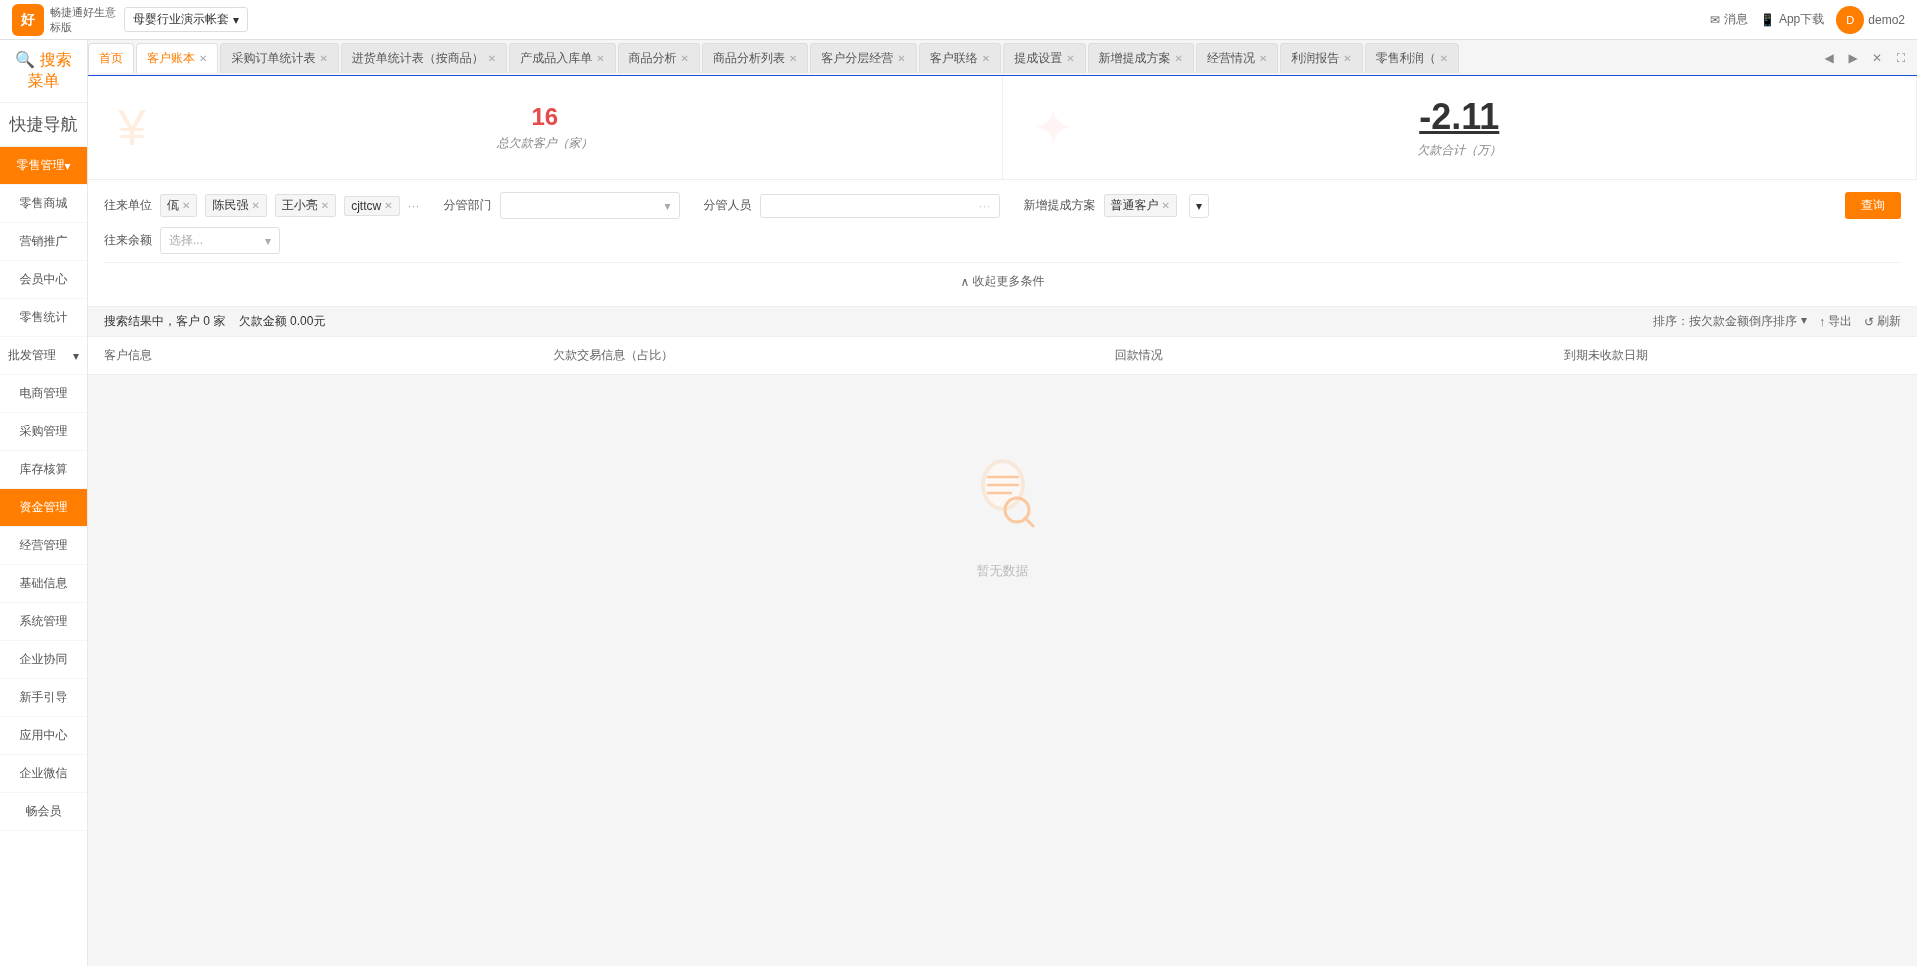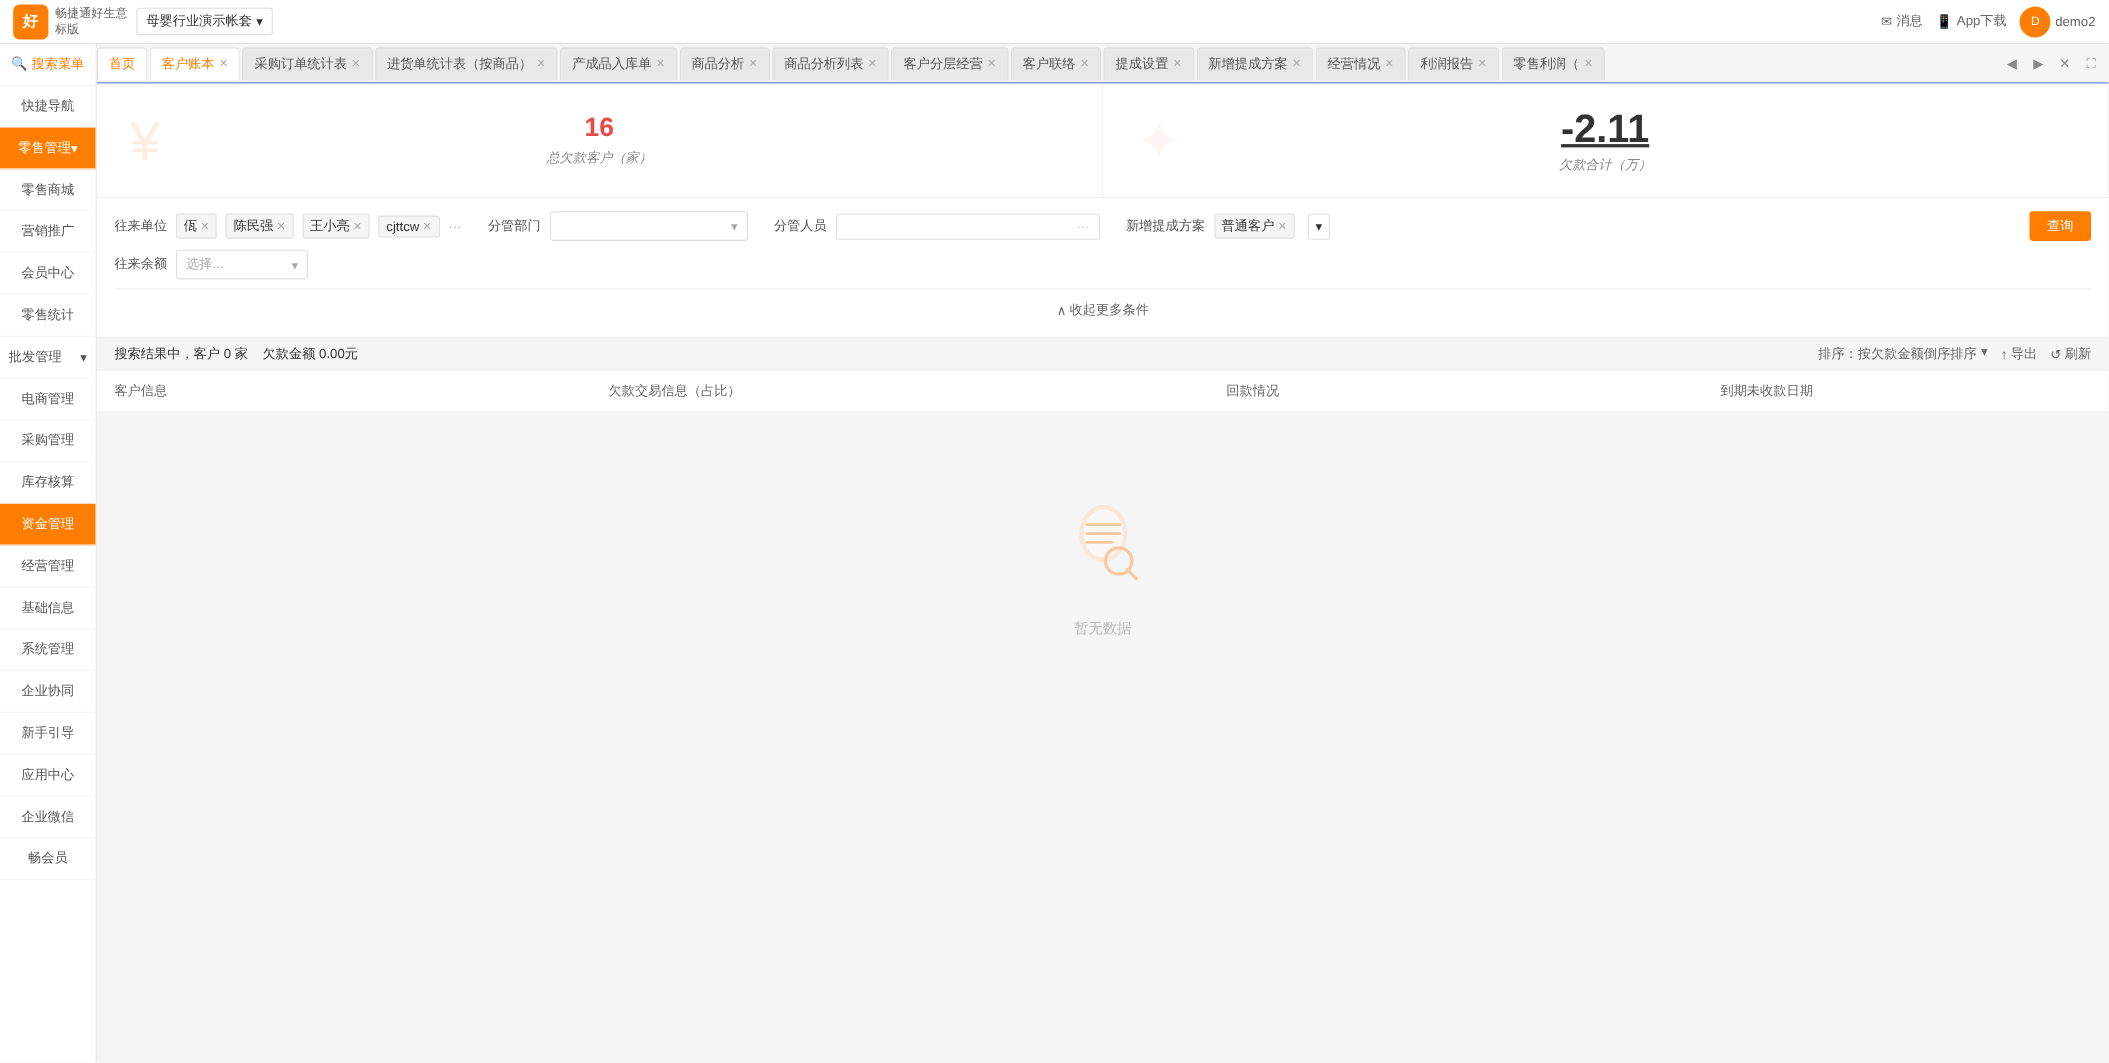--- a/index.html
+++ b/index.html
@@ -21,24 +21,24 @@
     .logo-text { font-size: 11px; color: #666; line-height: 1.3; }
     .account-select { display: flex; align-items: center; gap: 4px; font-size: 12px; color: #333; cursor: pointer; border: 1px solid #ddd; padding: 3px 8px; border-radius: 3px; background: #fff; }
     .top-bar-right { display: flex; align-items: center; gap: 12px; font-size: 12px; color: #666; }
     .top-bar-btn { display: flex; align-items: center; gap: 4px; cursor: pointer; }
 
     
     .main-layout { display: flex; height: calc(966px - 40px); }
 
     
     .sidebar { width: 88px; background: #fff; border-right: 1px solid #e8e8e8; display: flex; flex-direction: column; overflow-y: auto; flex-shrink: 0; }
-    .sidebar-search { padding: 10px 8px; font-size: 12px; color: #ff7d00; border-bottom: 1px solid #f0f0f0; text-align: center; cursor: pointer; }
+    .sidebar-search { padding: 10px 8px; font-size: 16px; color: #ff7d00; border-bottom: 1px solid #f0f0f0; text-align: center; cursor: pointer; }
     .sidebar-nav-item { display: flex; align-items: center; justify-content: center; padding: 10px 4px; font-size: 12px; color: #555; cursor: pointer; border-bottom: 1px solid #f5f5f5; text-align: center; }
     .sidebar-nav-item.active { background: #ff7d00; color: #fff; }
-    .sidebar-quick { padding: 10px 8px; font-size: 12px; color: #555; border-bottom: 1px solid #f0f0f0; text-align: center; cursor: pointer; }
+    .sidebar-quick { padding: 10px 8px; font-size: 17px; color: #555; border-bottom: 1px solid #f0f0f0; text-align: center; cursor: pointer; }
 
     
     .content-area { flex: 1; display: flex; flex-direction: column; overflow: hidden; }
 
     
     .tab-bar { height: 36px; background: #f5f5f5; display: flex; align-items: center; overflow: hidden; border-bottom: 1px solid #1d4ed8; flex-shrink: 0; }
     .tab-item { display: flex; align-items: center; gap: 4px; padding: 0 10px; height: 30px; background: #e8e8e8; border: 1px solid #ddd; border-bottom: none; border-radius: 4px 4px 0 0; font-size: 12px; color: #555; cursor: pointer; margin-right: 2px; white-space: nowrap; flex-shrink: 0; }
     .tab-item.active { background: #fff; color: #ff7d00; font-weight: 500; border-color: #e0e0e0; }
     .tab-item .close-icon { color: #aaa; font-size: 10px; cursor: pointer; }
     .tab-item.home { background: #fff; color: #ff7d00; }

